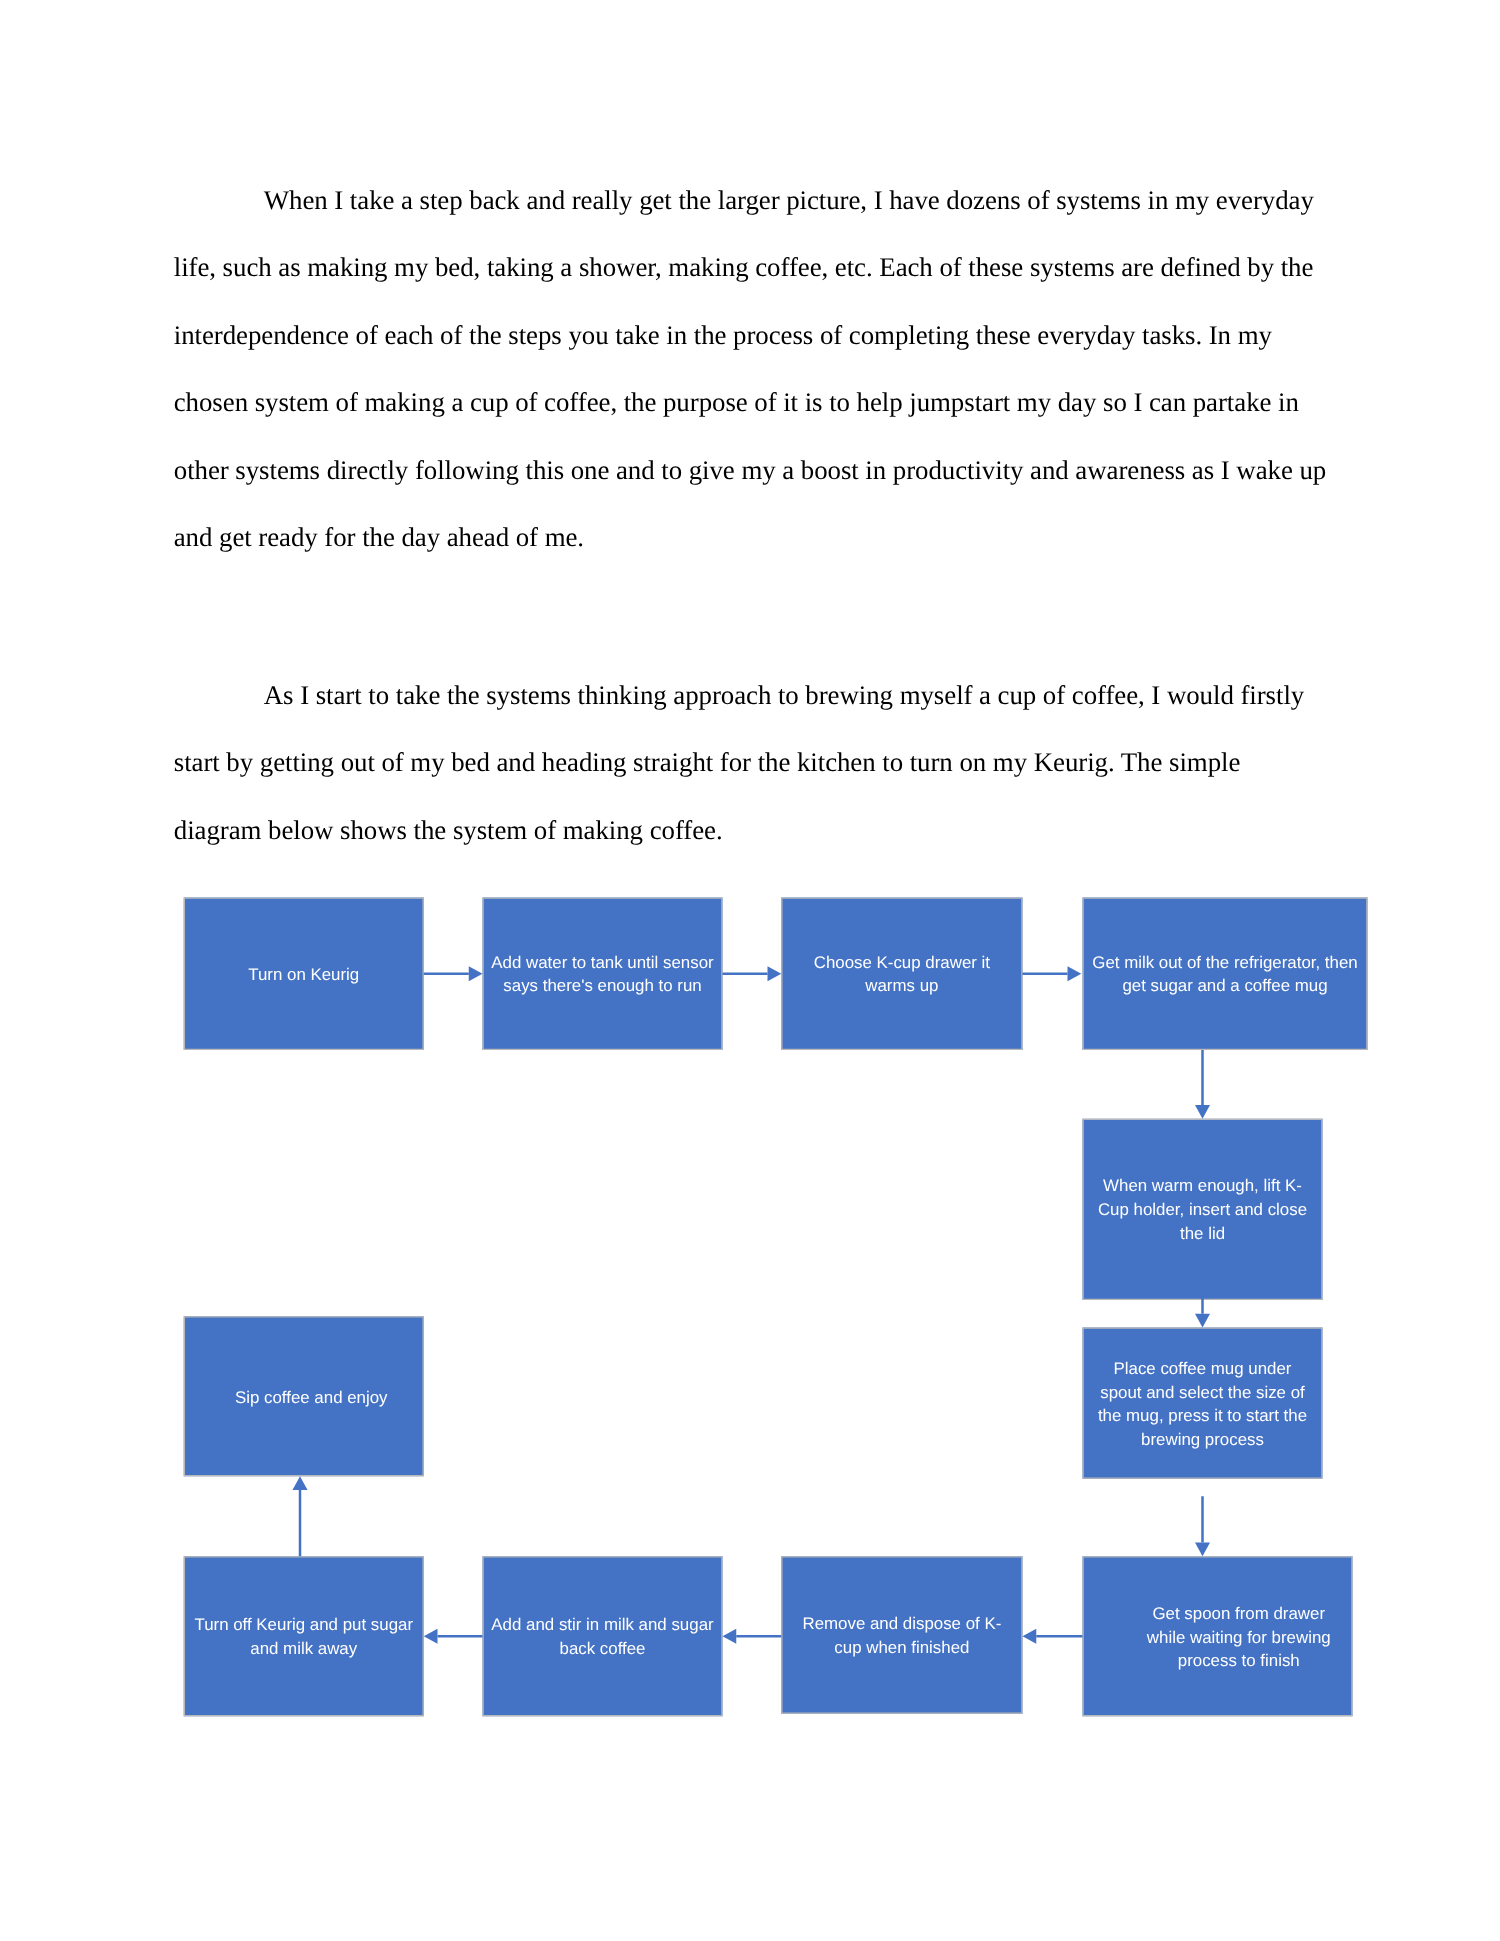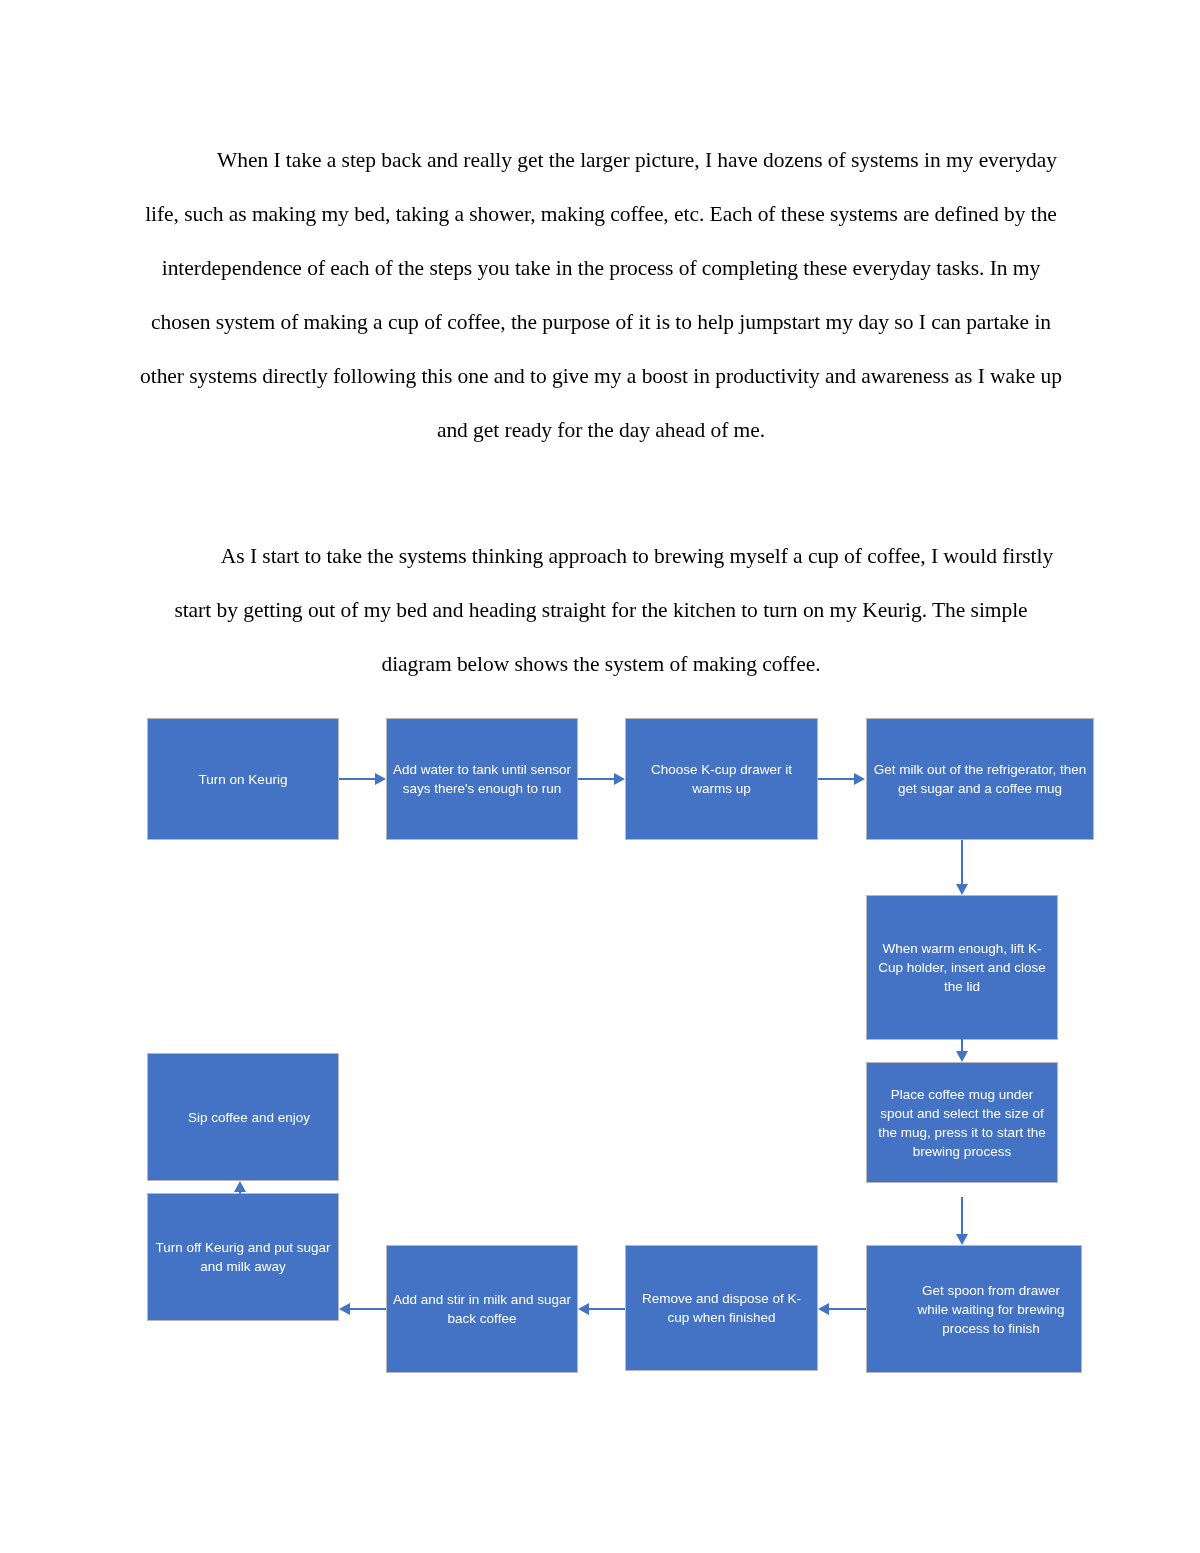--- a/index.html
+++ b/index.html
@@ -24,21 +24,21 @@
     width: 1200px;
     height: 1553px;
   }
   .body-text {
     position: absolute;
     left: 139px;
     width: 924px;
     font-family: "Liberation Serif", serif;
     font-size: 21.5px;
     line-height: 54px;
-    text-align: center;
+    text-align: left;
     color: #000000;
     letter-spacing: -0.05px;
   }
   .body-text p {
     margin: 0 0 0 0;
     text-indent: 72px;
   }
   #para-1 { top: 133px; }
   #para-2 { top: 529px; }
 
@@ -73,21 +73,21 @@
   
   #node-turn-on-keurig      { left: 147px; top: 718px;  width: 192px; height: 122px; }
   #node-add-water           { left: 386px; top: 718px;  width: 192px; height: 122px; }
   #node-choose-kcup         { left: 625px; top: 718px;  width: 193px; height: 122px; }
   #node-get-milk            { left: 866px; top: 718px;  width: 228px; height: 122px; }
   #node-warm-lift           { left: 866px; top: 895px;  width: 192px; height: 145px; justify-content: flex-end; }
   #node-place-mug           { left: 866px; top: 1062px; width: 192px; height: 121px; }
   #node-get-spoon           { left: 866px; top: 1245px; width: 216px; height: 128px; padding-left: 40px; }
   #node-remove-kcup         { left: 625px; top: 1245px; width: 193px; height: 126px; }
   #node-add-stir            { left: 386px; top: 1245px; width: 192px; height: 128px; }
-  #node-turn-off-keurig     { left: 147px; top: 1193px; width: 192px; height: 128px; }
+  #node-turn-off-keurig     { left: 147px; top: 1245px; width: 192px; height: 128px; }
   #node-sip-coffee          { left: 147px; top: 1053px; width: 192px; height: 128px; padding-left: 18px; }
 
   
   .conn-line {
     position: absolute;
     background: #4472C4;
   }
   .conn-h { height: 2px; }
   .conn-v { width: 2px; }
   .arrow-head {

